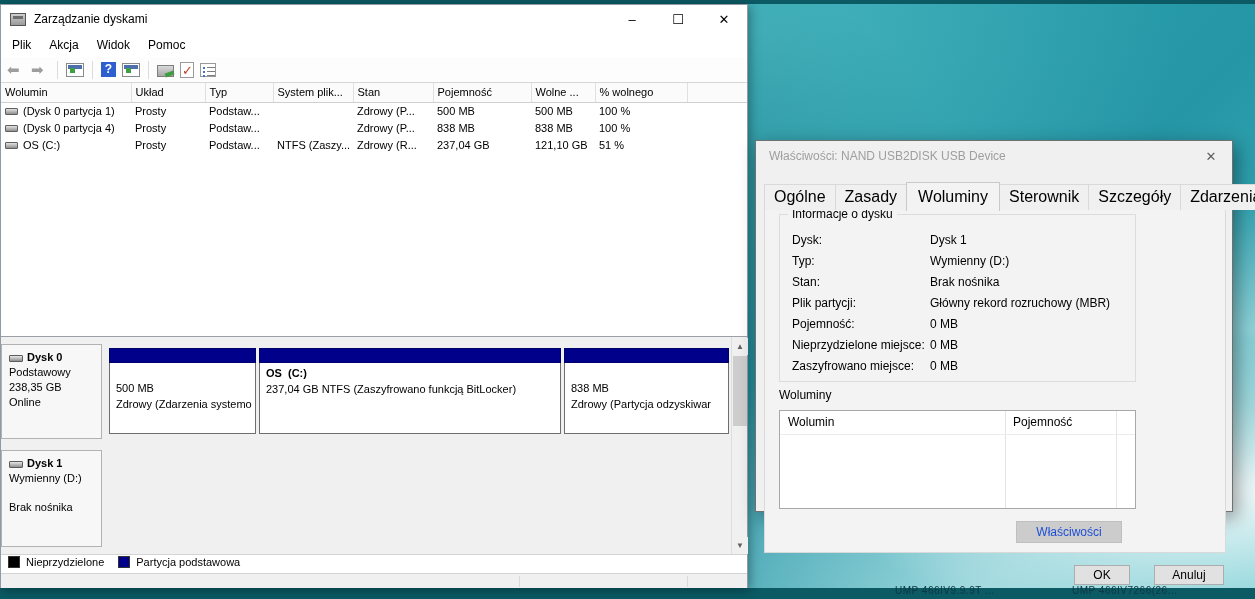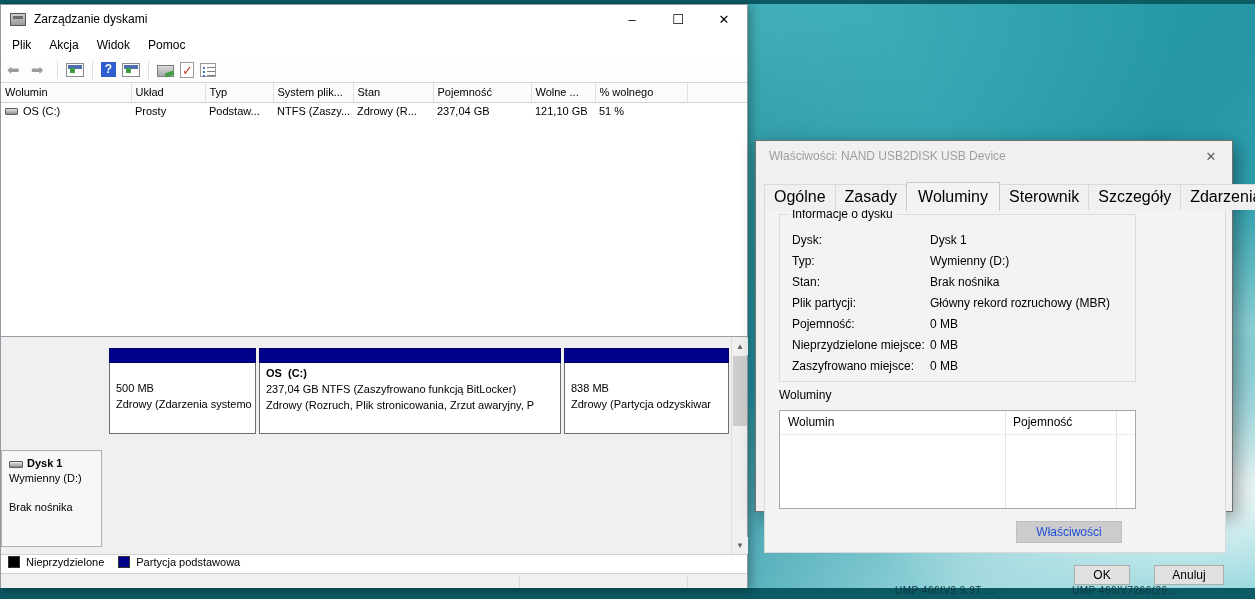--- a/index.html
+++ b/index.html
@@ -181,49 +181,76 @@
           <th>Układ</th>
           <th>Typ</th>
           <th>System plik...</th>
           <th>Stan</th>
           <th>Pojemność</th>
           <th>Wolne ...</th>
           <th>% wolnego</th>
           <th></th>
         </tr>
         <tr>
+          <td><span class="vol-ic"></span><span>(Dysk 0 partycja 1)</span></td>
+          <td>Prosty</td>
+          <td>Podstaw...</td>
+          <td></td>
+          <td>Zdrowy (P...</td>
+          <td>500 MB</td>
+          <td>500 MB</td>
+          <td>100 %</td>
+          <td></td>
+        </tr>
+        <tr>
+          <td><span class="vol-ic"></span><span>(Dysk 0 partycja 4)</span></td>
+          <td>Prosty</td>
+          <td>Podstaw...</td>
+          <td></td>
+          <td>Zdrowy (P...</td>
+          <td>838 MB</td>
+          <td>838 MB</td>
+          <td>100 %</td>
+          <td></td>
+        </tr>
+        <tr>
           <td><span class="vol-ic"></span><span>OS (C:)</span></td>
           <td>Prosty</td>
           <td>Podstaw...</td>
           <td>NTFS (Zaszy...</td>
           <td>Zdrowy (R...</td>
           <td>237,04 GB</td>
           <td>121,10 GB</td>
           <td>51 %</td>
           <td></td>
         </tr>
       </tbody>
         </table>
     </div>
 
     <div class="dm-botpane">
 
+      <div class="disk-label dl0">
+        <div class="dname"><span class="disk-ic"></span><span>Dysk 0</span></div>
+        <div>Podstawowy</div>
+        <div>238,35 GB</div>
+        <div>Online</div>
+      </div>
       <div class="part p0">
         <div class="part-head"></div>
         <div class="part-body two">
           <div>500 MB</div>
           <div>Zdrowy (Zdarzenia systemo</div>
         </div>
       </div>
       <div class="part p1">
         <div class="part-head"></div>
         <div class="part-body">
           <div class="part-title">OS  (C:)</div>
           <div>237,04 GB NTFS (Zaszyfrowano funkcją BitLocker)</div>
-          <div>Zdrowy (Rozruch, Plik stronicowania, Zrzut awaryjny, P</div>
         </div>
       </div>
       <div class="part p2">
         <div class="part-head"></div>
         <div class="part-body two">
           <div>838 MB</div>
           <div>Zdrowy (Partycja odzyskiwar</div>
         </div>
       </div>
 

